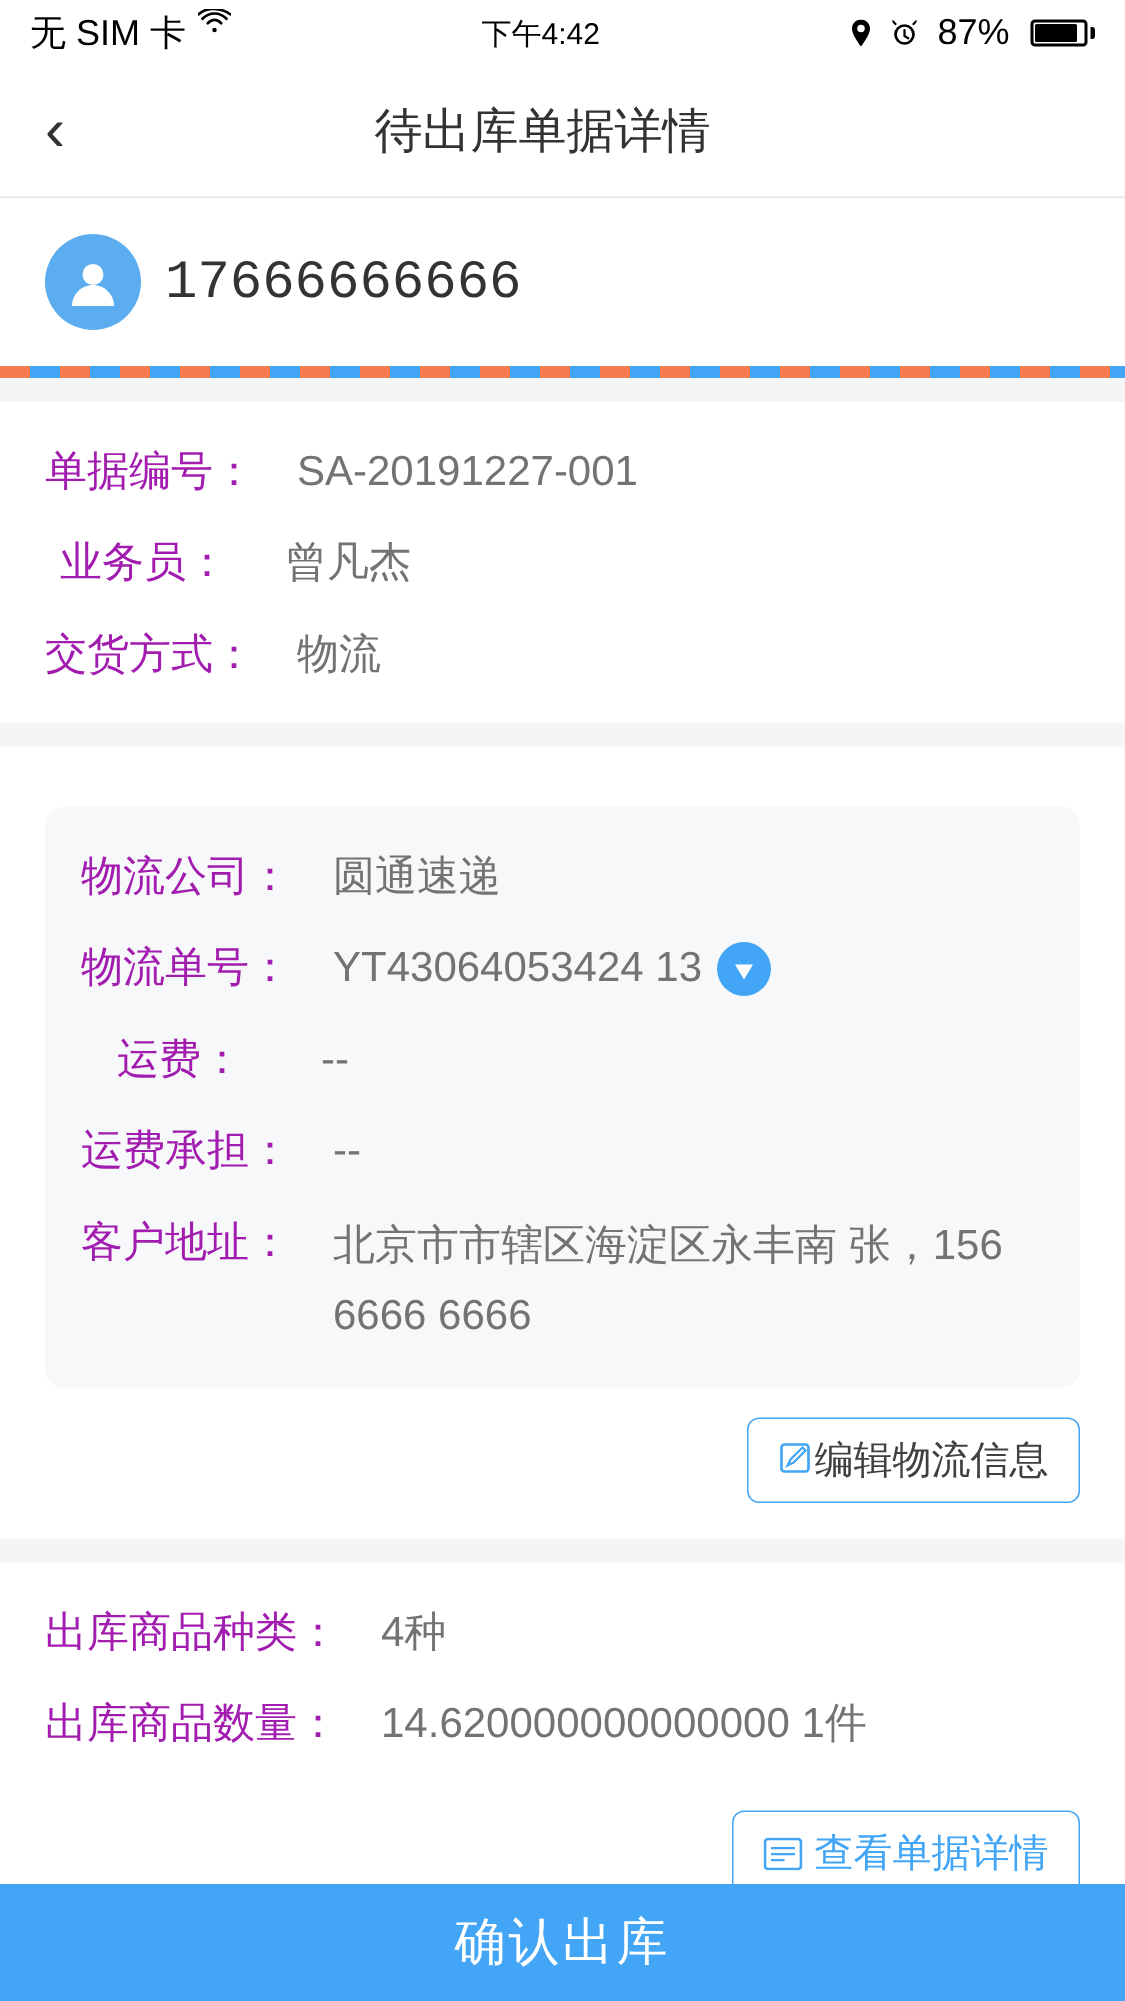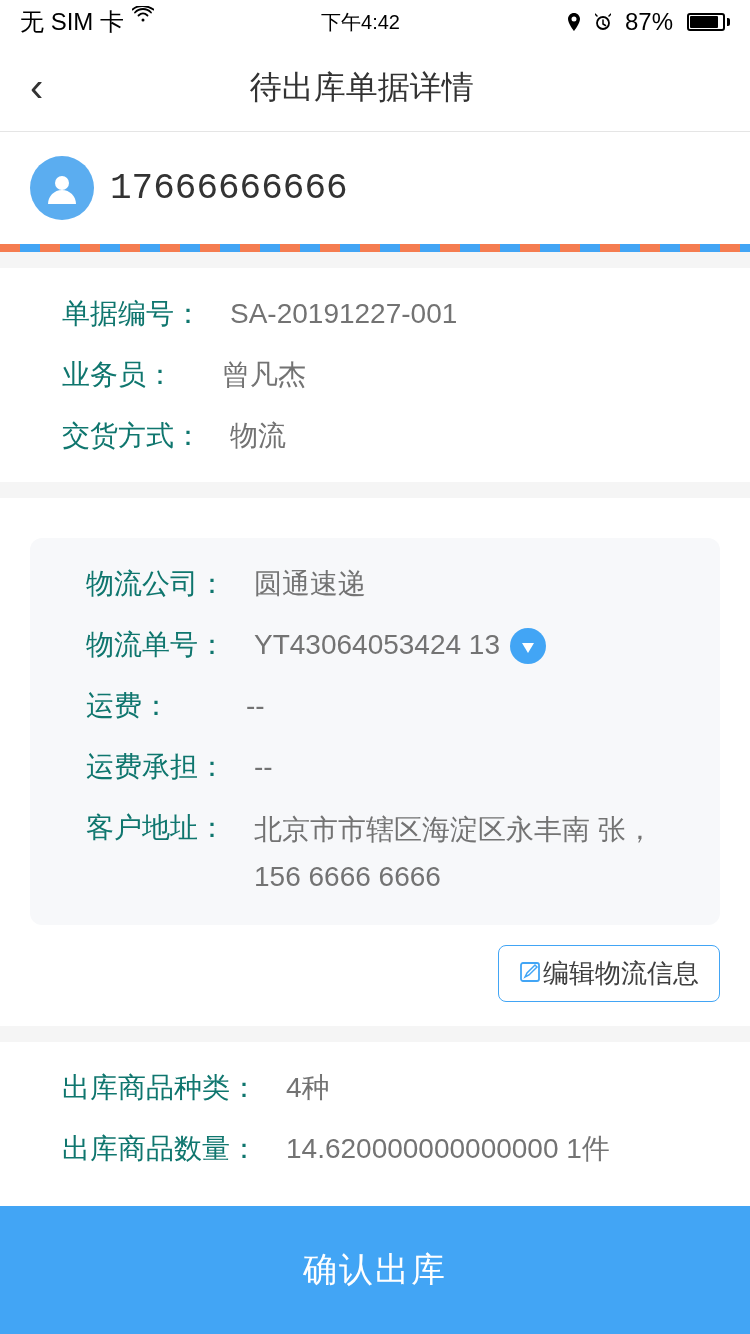--- a/index.html
+++ b/index.html
@@ -98,26 +98,25 @@
 
     .info-row {
       display: flex;
       align-items: flex-start;
       margin-bottom: 16px;
       font-size: 28px;
       line-height: 1.6;
     }
     .info-row:last-child { margin-bottom: 0; }
     .info-label {
-      color: #0f766e;
+      color: #a21caf;
       min-width: 140px;
-      text-align: left;
+      text-align: center;
       flex-shrink: 0;
       padding-right: 8px;
-      margin-left: 32px;
     }
     .info-value {
       color: #737373;
       flex: 1;
       display: flex;
       align-items: center;
       gap: 10px;
       margin-left: 20px;
     }
 
@@ -194,21 +193,21 @@
       height: 300px;
       background: #f5f5f5;
     }
 
     
     .confirm-btn {
       position: fixed;
       bottom: 0;
       left: 0;
       width: 750px;
-      height: 128px;
+      height: 78px;
       background: #42a5f5;
       display: flex;
       align-items: center;
       justify-content: center;
       font-size: 34px;
       color: #fff;
       cursor: pointer;
       font-weight: 400;
       letter-spacing: 2px;
     }

